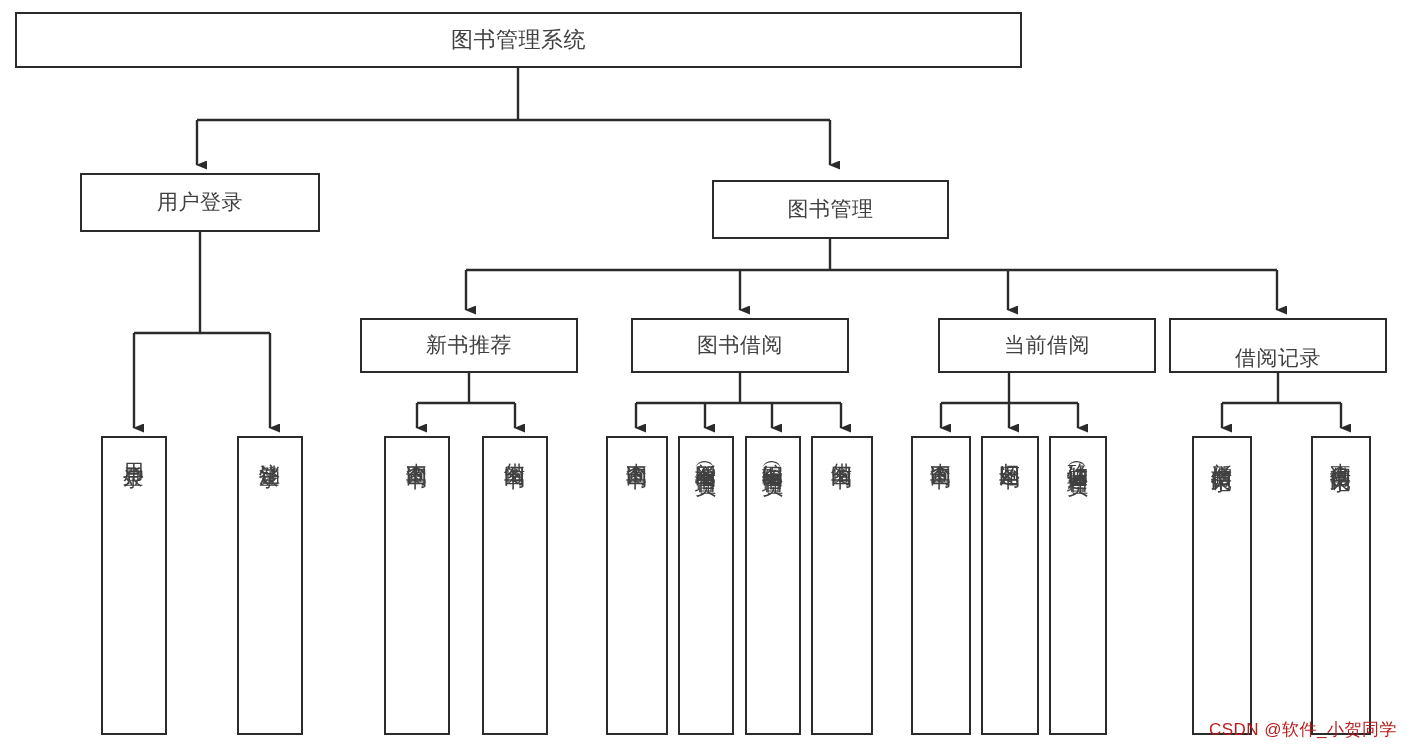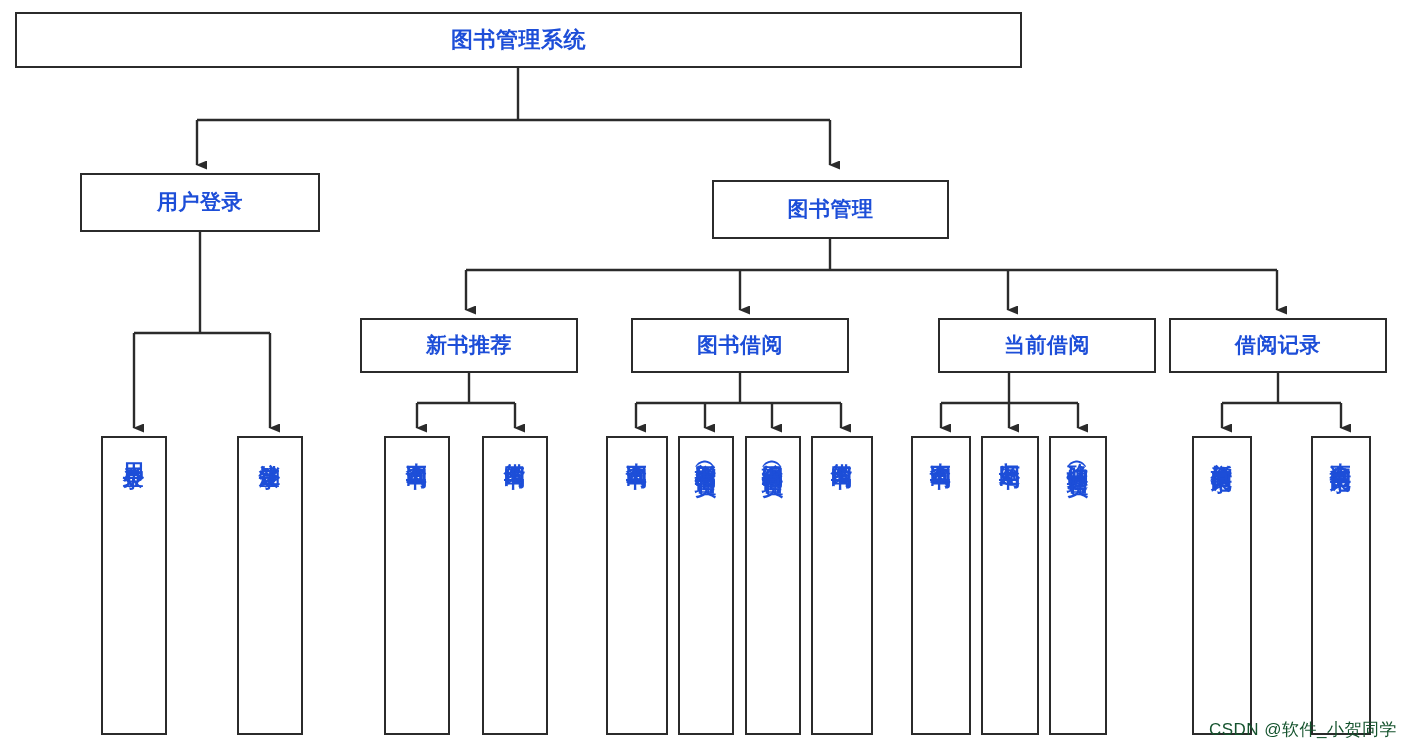--- a/index.html
+++ b/index.html
@@ -35,23 +35,22 @@
     border: 2px solid #2b2b2b;
     display: flex;
     align-items: center;
     justify-content: center;
     color: #1a1a1a;
   }
   .node .node-label {
     display: block;
     text-align: center;
     line-height: 1.18;
-    color: #1d4ed8;
+    color: #404040;
     white-space: pre;
-    font-weight: bold;
   }
   
   .node.horiz .node-label {
     font-size: 21px;
     letter-spacing: 0.5px;
   }
   .node.root .node-label {
     font-size: 22px;
     letter-spacing: 0.5px;
   }
@@ -67,21 +66,21 @@
     font-size: 21px;
     letter-spacing: 2px;
     line-height: 1.0;
     white-space: nowrap;
   }
   .watermark {
     position: absolute;
     right: 8px;
     bottom: 6px;
     font-size: 17px;
-    color: #14532d;
+    color: #b91c1c;
     letter-spacing: 0.5px;
     white-space: nowrap;
   }
 </style>
 </head>
 <body>
 
 <div id="diagram-root">
 
   <svg class="wire-layer" viewBox="0 0 1405 747" xmlns="http://www.w3.org/2000/svg">
@@ -147,21 +146,21 @@
 
   <div class="node horiz" style="left:360px; top:318px; width:218px; height:55px;">
     <span class="node-label">新书推荐</span>
   </div>
   <div class="node horiz" style="left:631px; top:318px; width:218px; height:55px;">
     <span class="node-label">图书借阅</span>
   </div>
   <div class="node horiz" style="left:900px; top:318px; width:218px; height:55px;margin-left:38px;">
     <span class="node-label">当前借阅</span>
   </div>
-  <div class="node horiz" style="left:1169px; top:318px; width:218px; height:55px;">
+  <div class="node horiz" style="left:1169px; top:318px; width:218px; height:55px;align-items:flex-end;">
     <span class="node-label">借阅记录</span>
   </div>
 
   <div class="node vert" style="left:101px; top:436px; width:66px; height:299px;">
     <span class="node-label">用户登录</span>
   </div>
   <div class="node vert" style="left:237px; top:436px; width:66px; height:299px;">
     <span class="node-label">注销登录</span>
   </div>
 

